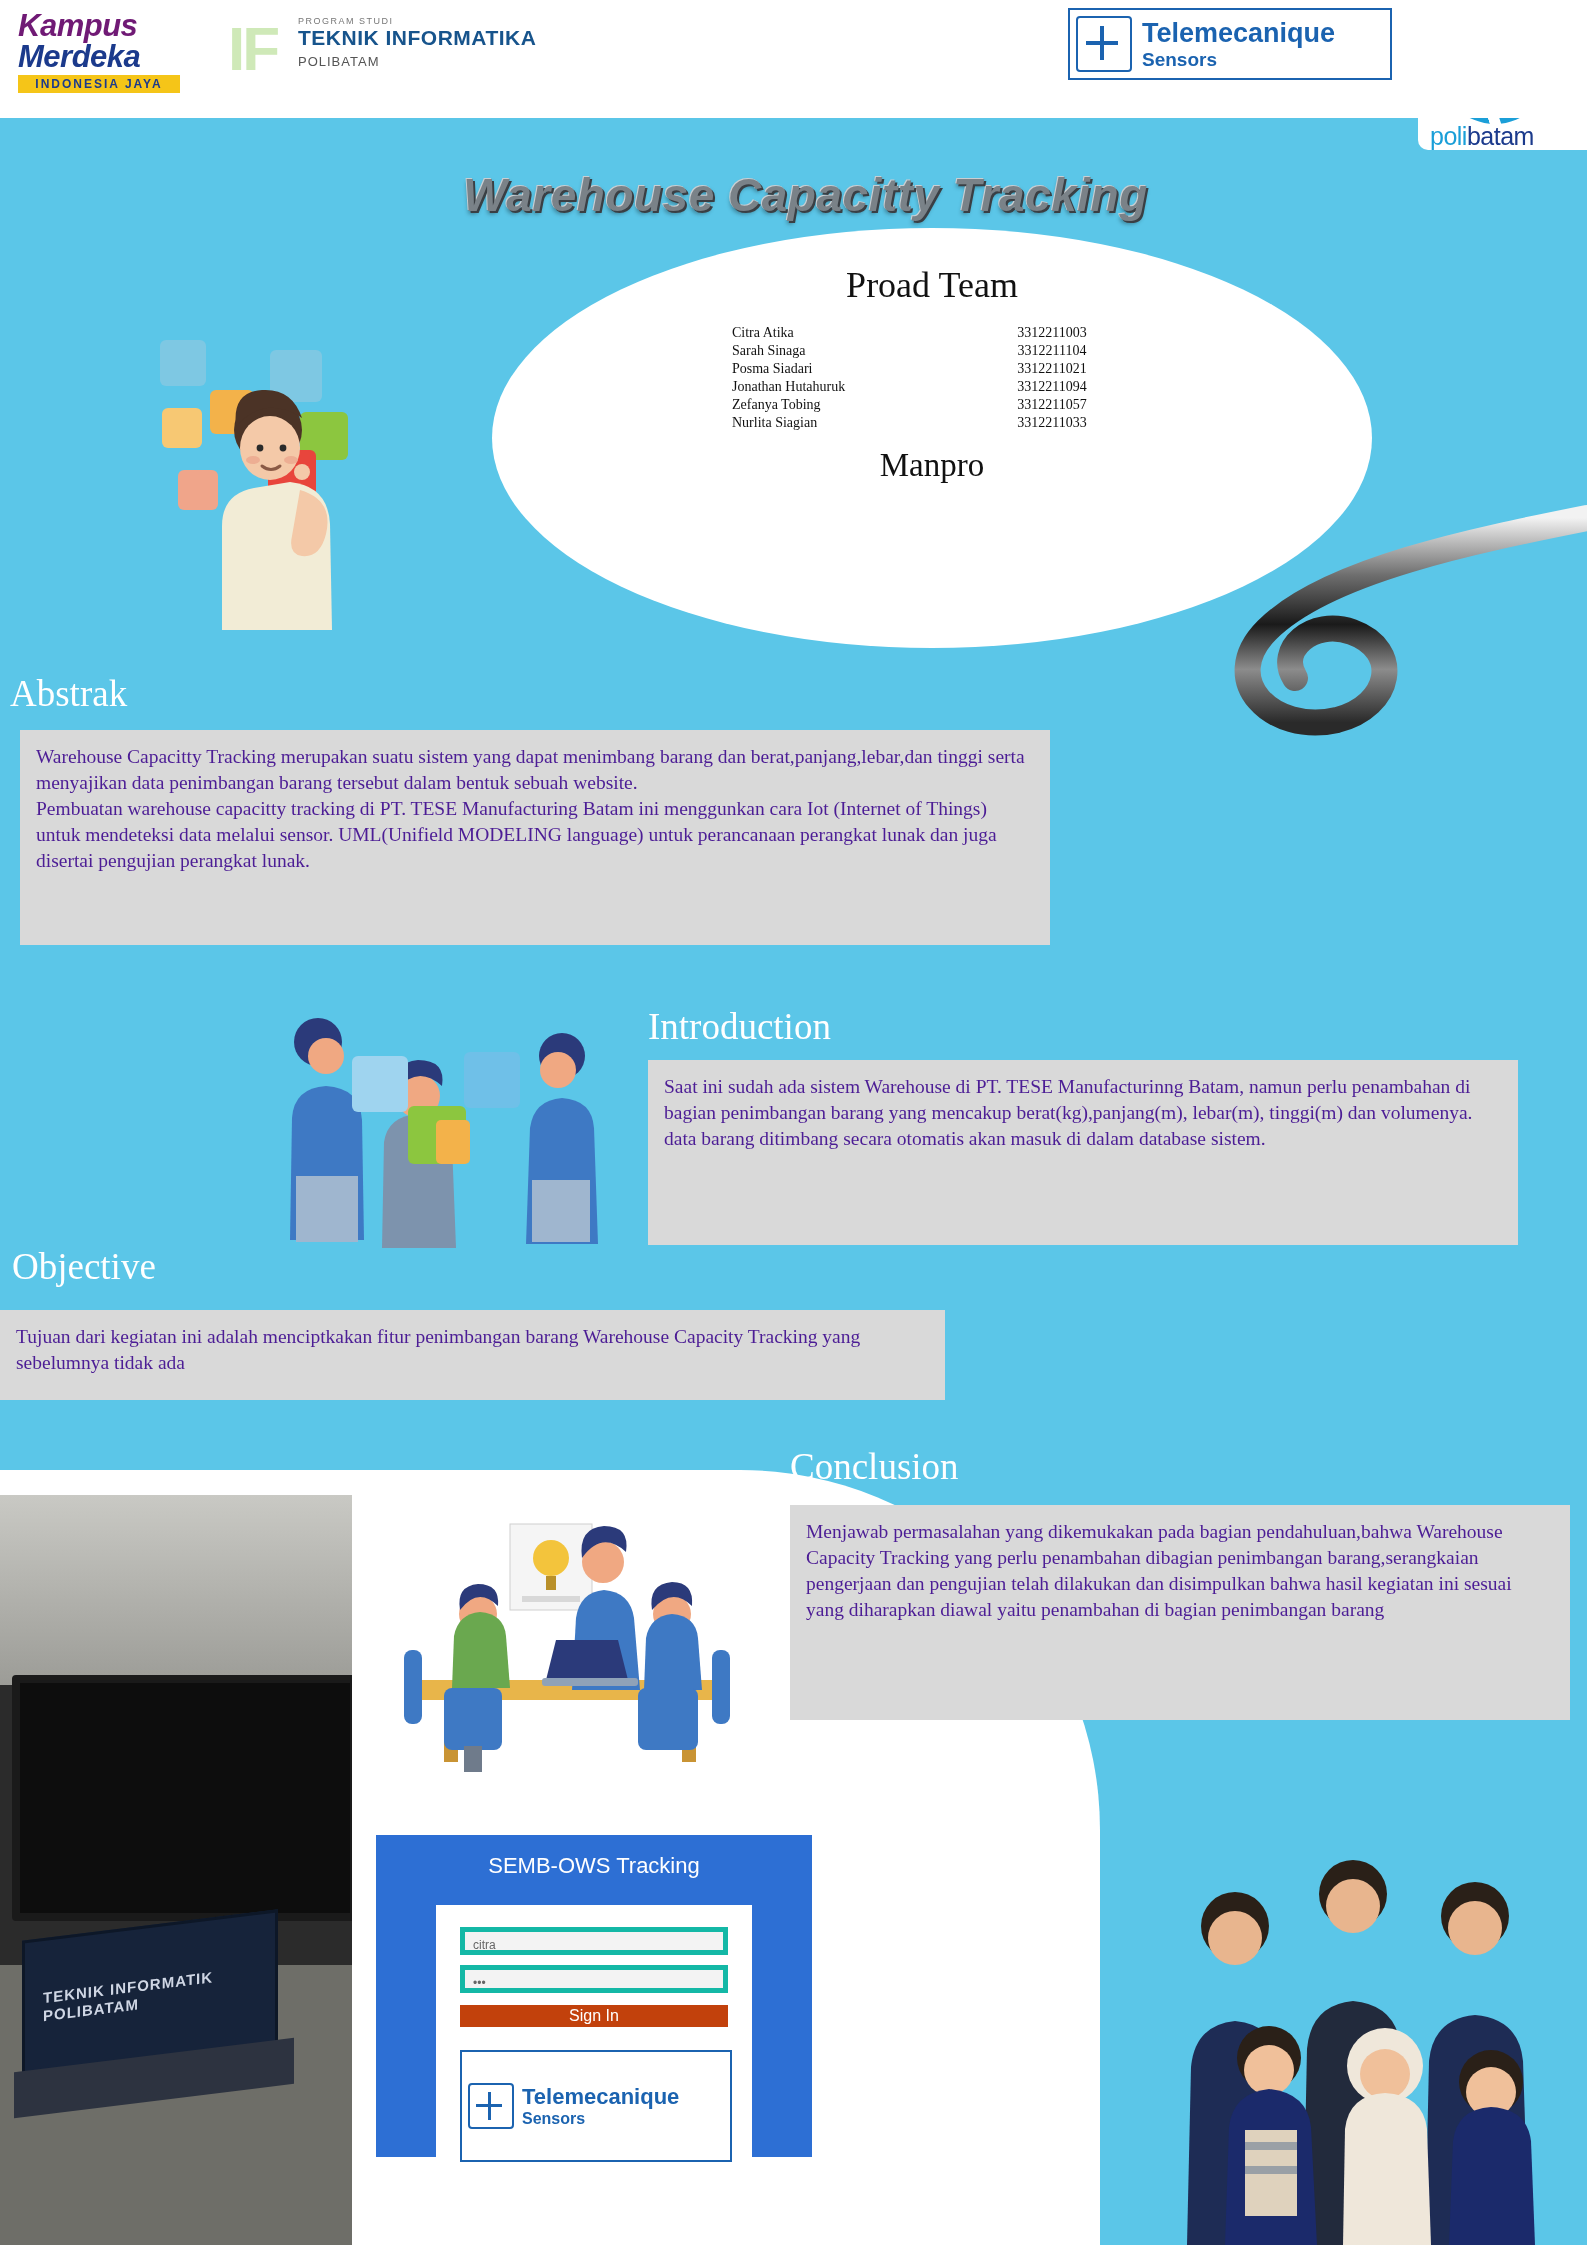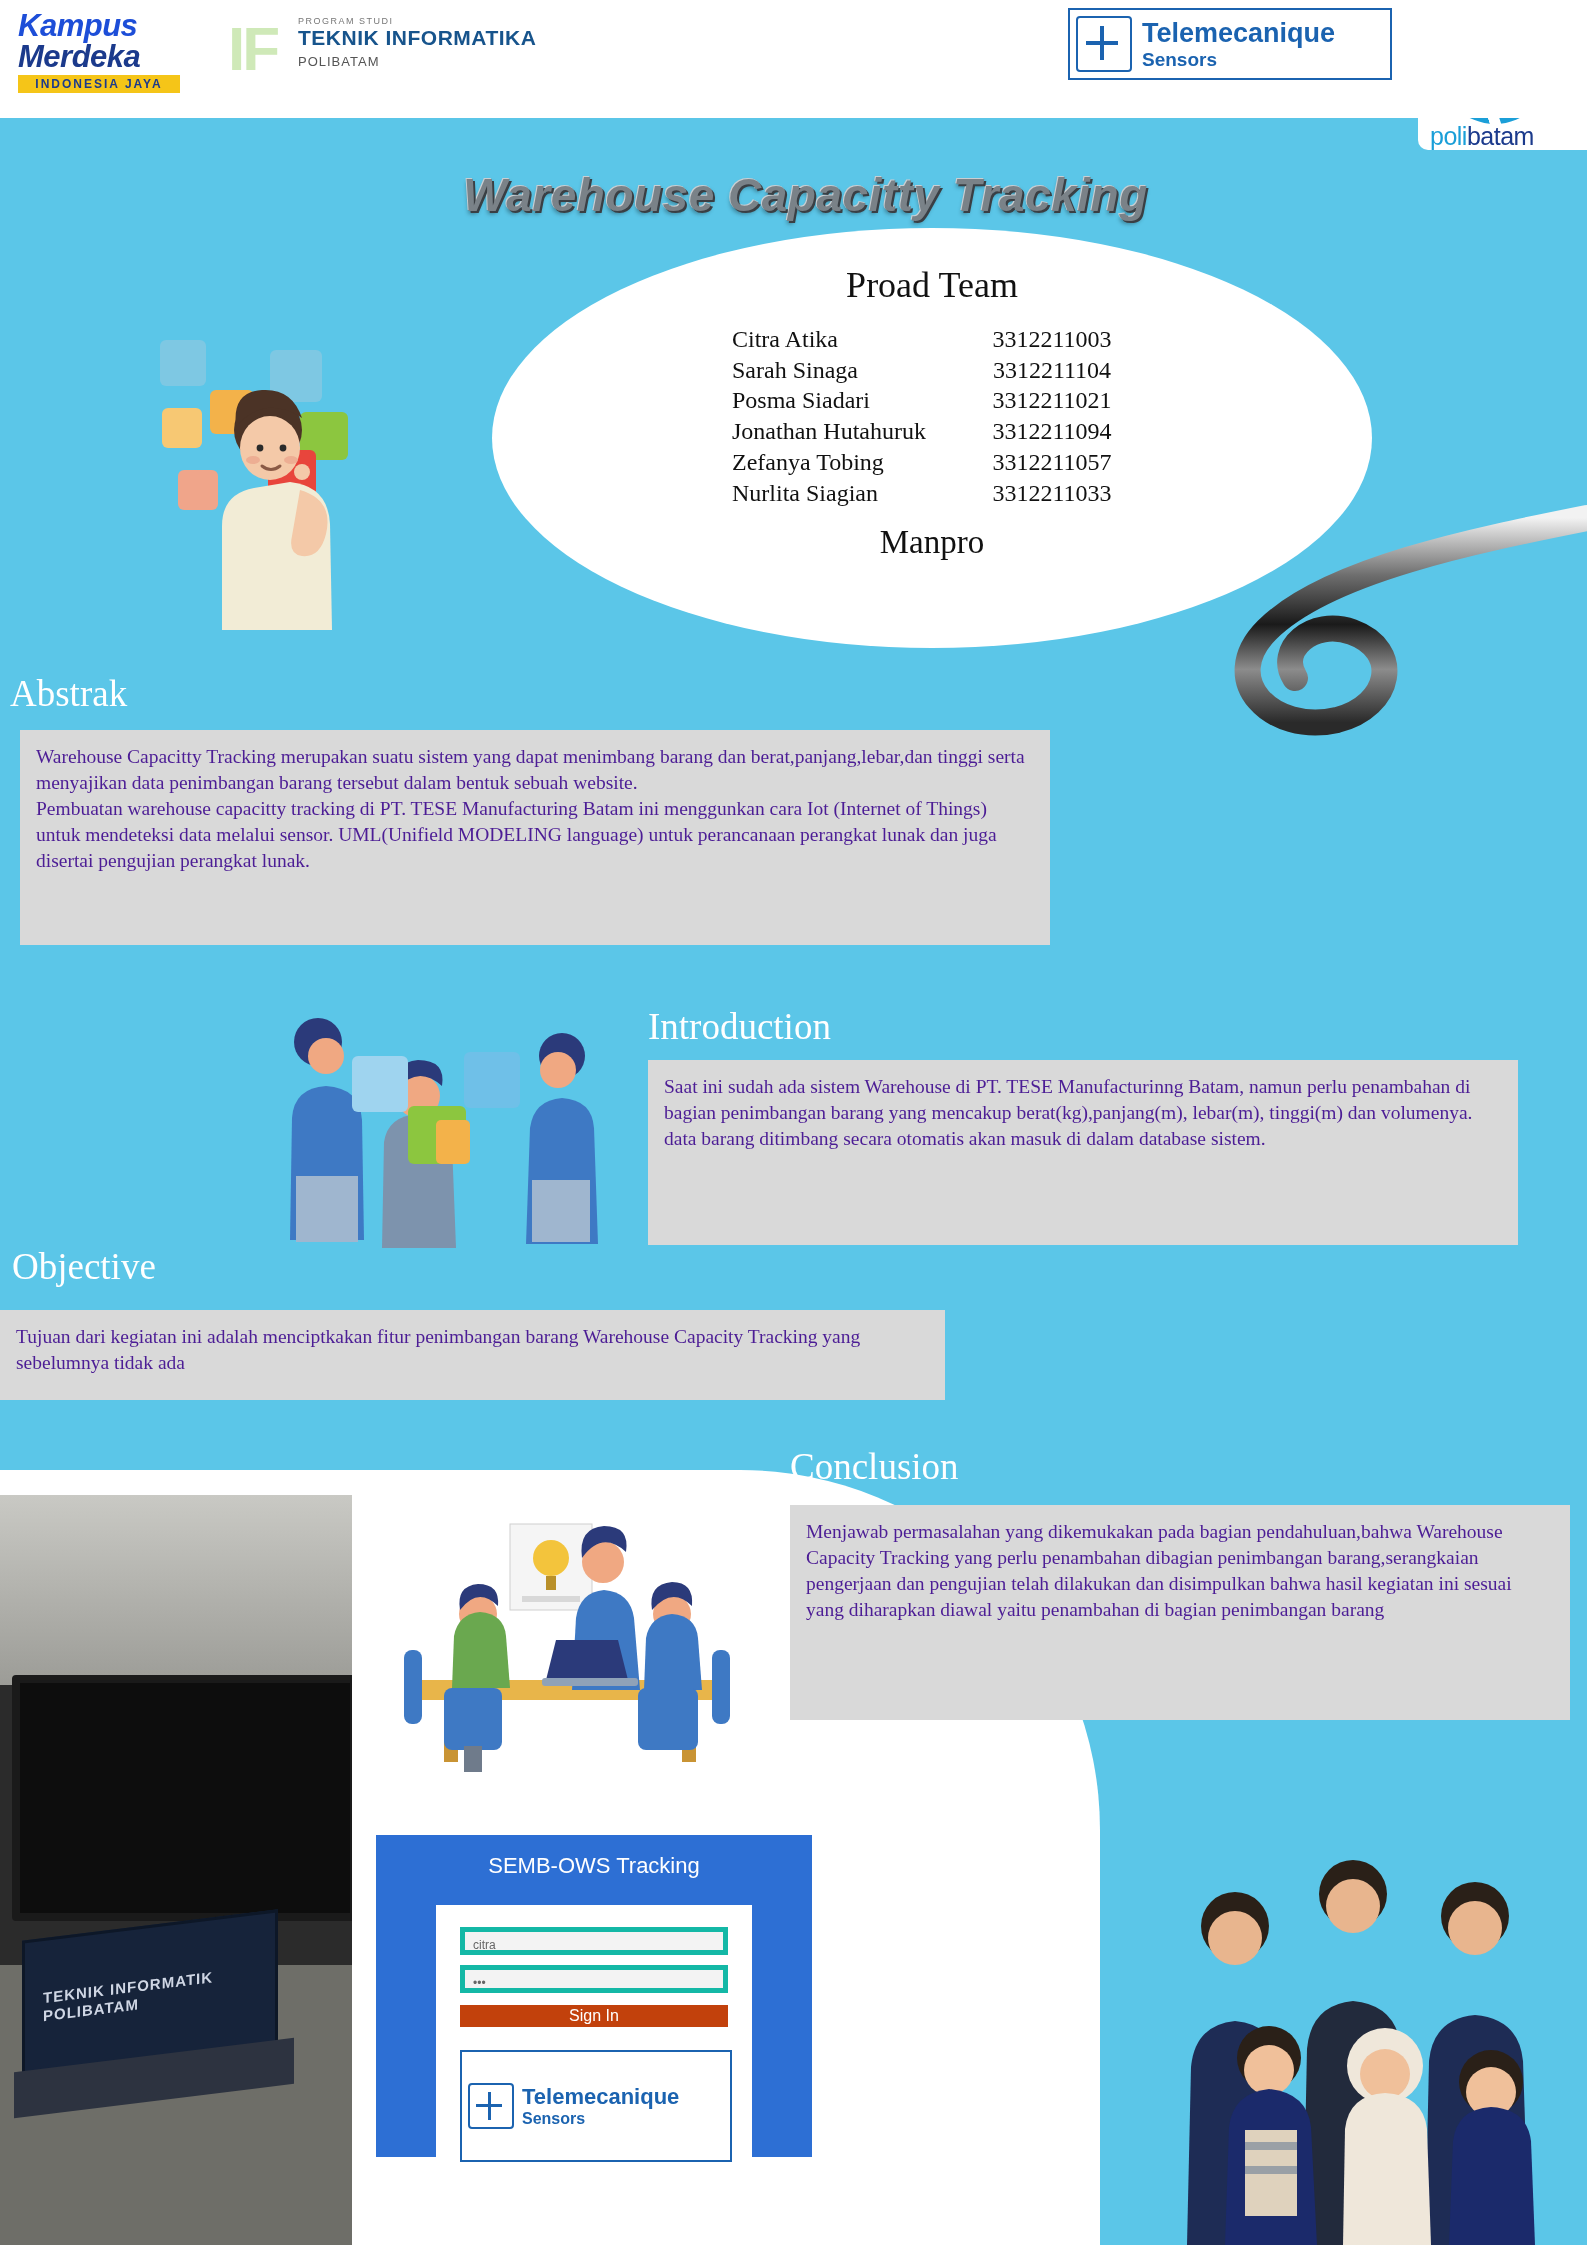--- a/index.html
+++ b/index.html
@@ -26,21 +26,21 @@
   .logo-kampus {
     position: absolute;
     left: 18px; top: 8px;
     width: 190px; height: 86px;
     background: #ffffff;
     display: flex; flex-direction: column; justify-content: center;
   }
   .logo-kampus .k1 {
     font-family: "Liberation Sans", sans-serif;
     font-weight: bold; font-style: italic;
-    font-size: 31px; color: #1d4ed8; line-height: 1.0;
+    font-size: 31px; color: #701a75; line-height: 1.0;
     letter-spacing: -0.5px;
   }
   .logo-kampus .k2 {
     font-family: "Liberation Sans", sans-serif;
     font-weight: bold; font-style: italic;
     font-size: 31px; color: #1b3a8c; line-height: 1.0;
     letter-spacing: -0.5px;
   }
   .logo-kampus .k3 {
     margin-top: 3px;
@@ -186,21 +186,21 @@
     flex-direction: column;
     align-items: center;
   }
   .team-title {
     margin-top: 36px;
     font-size: 36px;
     color: #111;
   }
   .team-list {
     margin-top: 18px;
-    font-size: 24px;
+    font-size: 14px;
     color: #111;
     width: 400px;
   }
   .team-row {
     display: flex;
     line-height: 1.28;
   }
   .team-row .nm { width: 240px; }
   .team-row .id { width: 160px; text-align: center; }
   .team-advisor-label {

